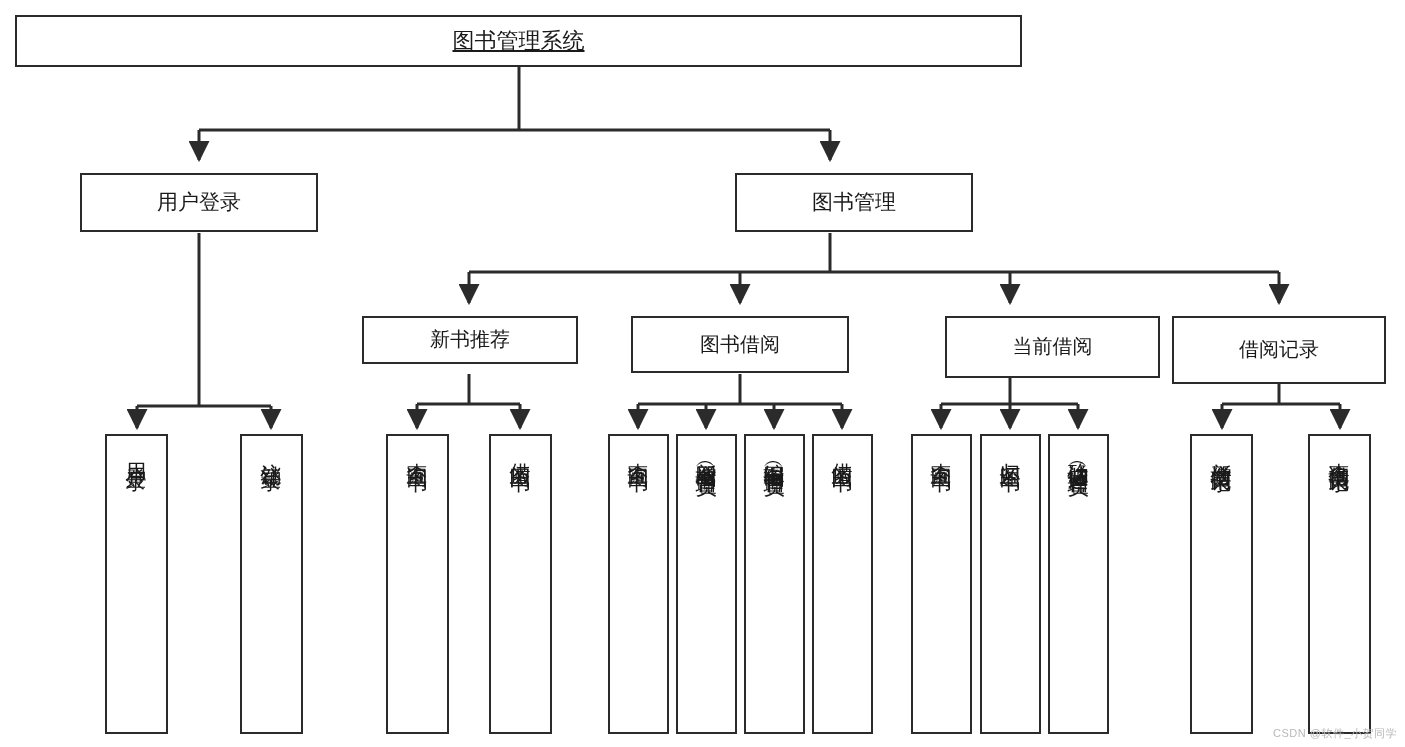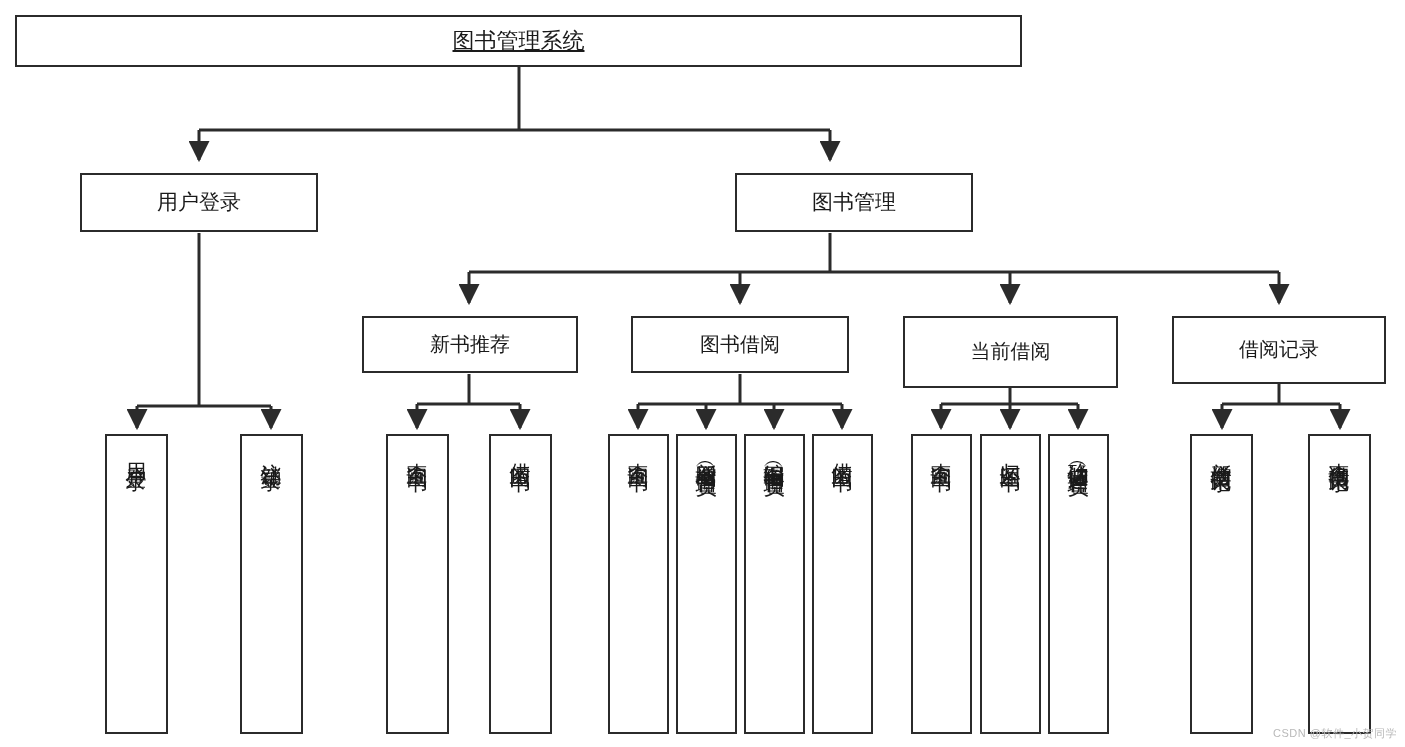--- a/index.html
+++ b/index.html
@@ -129,29 +129,29 @@
   </div>
 
   <div class="node h-l1" style="left:80px; top:173px; width:238px; height:59px;">
     <span class="lbl">用户登录</span>
   </div>
 
   <div class="node h-l1" style="left:711px; top:173px; width:238px; height:59px;margin-left:24px;">
     <span class="lbl">图书管理</span>
   </div>
 
-  <div class="node h-l2" style="left:362px; top:316px; width:216px; height:57px;">
+  <div class="node h-l2" style="left:362px; top:316px; width:216px; height:48px;">
     <span class="lbl">新书推荐</span>
   </div>
 
   <div class="node h-l2" style="left:631px; top:316px; width:218px; height:57px;">
     <span class="lbl">图书借阅</span>
   </div>
 
-  <div class="node h-l2" style="left:903px; top:316px; width:215px; height:72px;">
+  <div class="node h-l2" style="left:945px; top:316px; width:215px; height:62px;">
     <span class="lbl">当前借阅</span>
   </div>
 
   <div class="node h-l2" style="left:1172px; top:316px; width:214px; height:68px;">
     <span class="lbl">借阅记录</span>
   </div>
 
   <div class="node v-leaf" style="left:105px; top:434px; width:63px; height:300px;">
     <span class="lbl">用户登录</span>
   </div>

